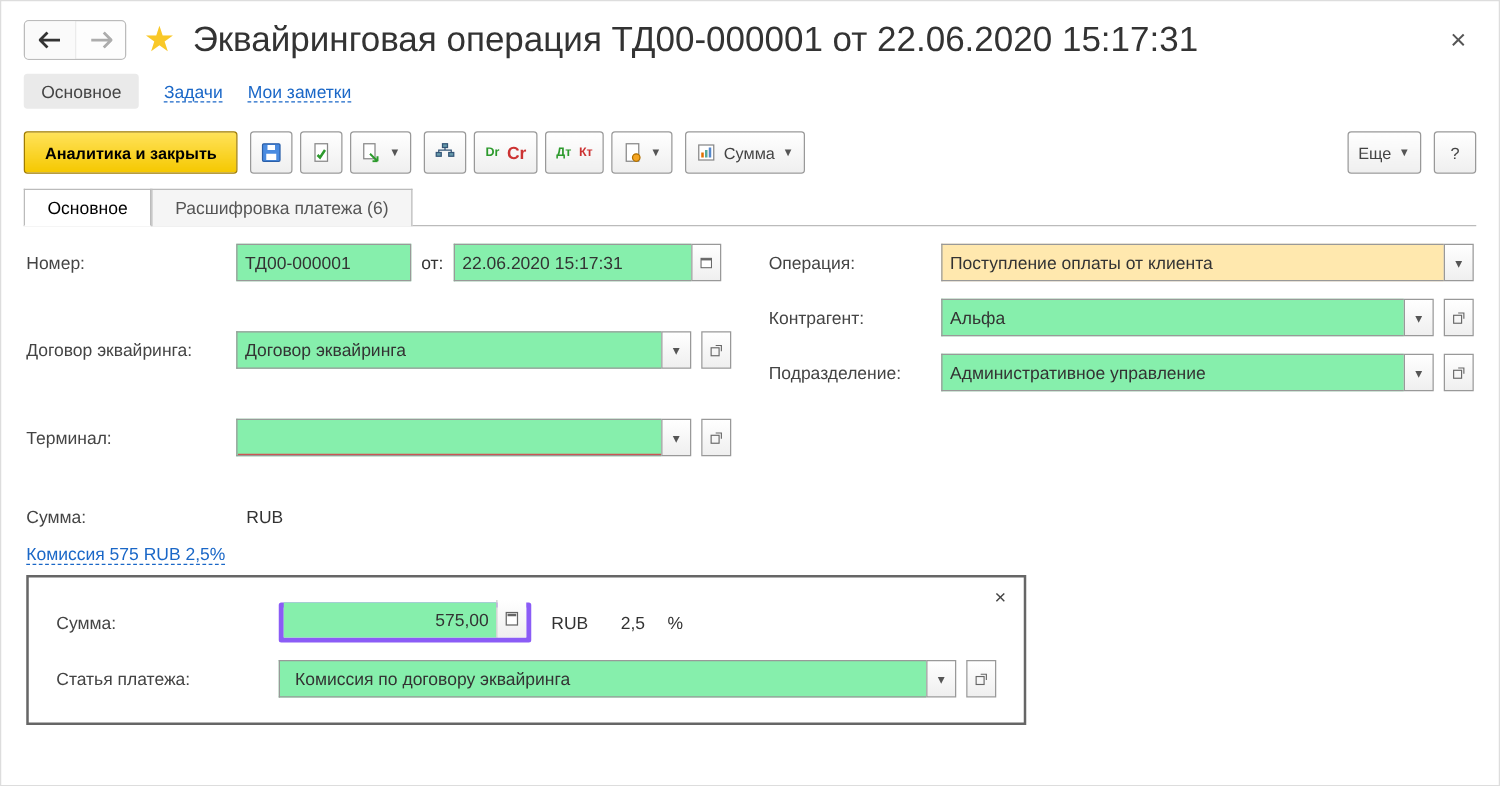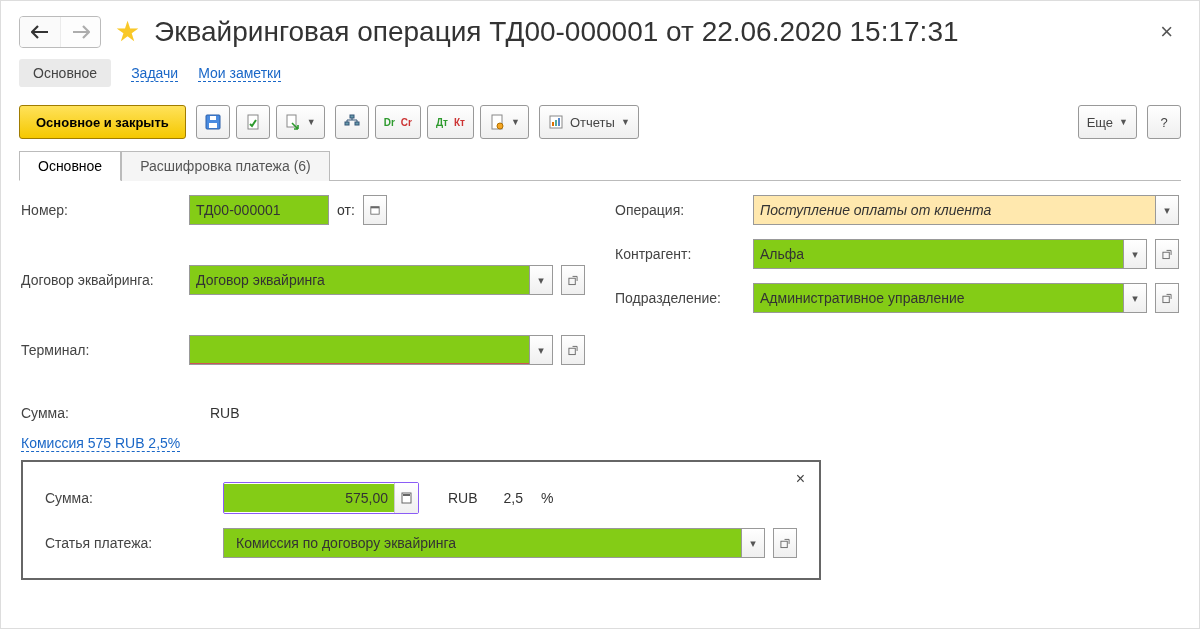--- a/index.html
+++ b/index.html
@@ -139,21 +139,21 @@
   .col { flex: 1; display: flex; flex-direction: column; gap: 14px; }
   .col-left { position: relative; gap: 40px; }
   .row { display: flex; align-items: center; gap: 8px; }
   .lbl {
     width: 160px;
     color: #444;
   }
   .inp {
     height: 30px;
     border: 1px solid #999;
-    background: #84cc16;
+    background: #86efac;
     padding: 0 6px;
     font-size: 14px;
     color: #333;
   }
   .inp.redline { box-shadow: inset 0 -1px 0 #cc5555; }
   .inp.yellow { background: #ffe8ae; }
   .btn-small {
     width: 24px;
     height: 30px;
     border: 1px solid #999;
@@ -161,21 +161,21 @@
     display: inline-flex;
     align-items: center;
     justify-content: center;
     cursor: pointer;
     font-size: 11px;
     color: #555;
   }
   .combo { display: flex; }
   .combo .inp { border-right: none; }
   .combo .btn-small { border-left: 1px solid #999; }
-  .currency { margin-left: 21px; color: #333; }
+  .currency { margin-left: 8px; color: #333; }
 
   .link-small {
     color: #1a67c7;
     border-bottom: 1px dashed #1a67c7;
     cursor: pointer;
     display: inline-block;
   }
 
   .detail-box {
     border: 2px solid #666;
@@ -191,22 +191,22 @@
     position: absolute;
     top: 8px;
     right: 14px;
     font-size: 16px;
     cursor: pointer;
     color: #444;
   }
   .detail-box .lbl { width: 170px; }
   .detail-box .inp-wrap {
     display: flex;
-    align-items: center;
-    border: 1px solid #8b5cf6;
+    align-items: flex-end;
+    border: 4px solid #8b5cf6;
     border-radius: 2px;
     height: 32px;
   }
   .detail-box .inp-wrap .inp { border: none; height: 28px; text-align: right; }
   .detail-box .pct { margin-left: 18px; }
 
   svg { display: block; }
   .txt-right { text-align: right; }
 </style>
 </head>
@@ -232,21 +232,21 @@
     <span class="close-x">×</span>
   </div>
 
   <div class="subnav">
     <span class="pill">Основное</span>
     <span class="link">Задачи</span>
     <span class="link">Мои заметки</span>
   </div>
 
   <div class="toolbar">
-    <button class="tb-btn tb-yellow">Основное и закрыть</button>
+    <button class="tb-btn tb-yellow">Аналитика и закрыть</button>
 
     <div class="tb-group">
       <button class="tb-btn">
         <svg width="16" height="16" viewBox="0 0 16 16">
             <rect x="1" y="1" width="14" height="14" rx="1" fill="#4a8be0" stroke="#2b5fa8"></rect>
             <rect x="4" y="9" width="8" height="5" fill="#fff"></rect>
             <rect x="5" y="2" width="6" height="4" fill="#fff"></rect>
           </svg>
       </button>
       <button class="tb-btn">
@@ -268,21 +268,21 @@
       <button class="tb-btn">
         <svg width="16" height="16" viewBox="0 0 16 16">
             <rect x="6" y="1" width="4" height="3" fill="#69a" stroke="#357"></rect>
             <rect x="1" y="8" width="4" height="3" fill="#69a" stroke="#357"></rect>
             <rect x="11" y="8" width="4" height="3" fill="#69a" stroke="#357"></rect>
             <path d="M8 4 V6 M3 8 V6 H13 V8" stroke="#357" fill="none"></path>
           </svg>
       </button>
       <button class="tb-btn">
         <span style="color:#2d9a2d;font-weight:bold;font-size:10px">Dr</span>
-          <span style="color:#c33;font-weight:bold;font-size:10px">Cr</span>
+          <span style="color:#c33;font-weight:bold;font-size:14px">Cr</span>
       </button>
       <button class="tb-btn">
         <span style="color:#2d9a2d;font-weight:bold;font-size:10px">Дт</span>
           <span style="color:#c33;font-weight:bold;font-size:10px">Кт</span>
       </button>
       <button class="tb-btn">
         <svg width="16" height="16" viewBox="0 0 16 16">
             <rect x="3" y="1" width="10" height="14" fill="#fff" stroke="#888"></rect>
             <circle cx="11" cy="12" r="3" fill="#f5a623" stroke="#b07000"></circle>
           </svg>
@@ -290,21 +290,21 @@
       </button>
     </div>
 
     <button class="tb-btn">
       <svg width="16" height="16" viewBox="0 0 16 16">
           <rect x="2" y="2" width="12" height="12" fill="#fff" stroke="#888"></rect>
           <rect x="4" y="8" width="2" height="4" fill="#e07000"></rect>
           <rect x="7" y="6" width="2" height="6" fill="#5a9"></rect>
           <rect x="10" y="4" width="2" height="8" fill="#58c"></rect>
         </svg>
-      <span>Отчеты</span>
+      <span>Сумма</span>
       <span class="caret">▼</span>
     </button>
 
     <div class="tb-spacer"></div>
 
     <button class="tb-btn">
       <span>Еще</span>
       <span class="caret">▼</span>
     </button>
     <button class="tb-btn">?</button>
@@ -318,20 +318,21 @@
   <div class="form-area">
 
     <div class="columns">
 
       <div class="col col-left">
         <div class="row">
           <span class="lbl">Номер:</span>
           <input class="inp" style="width: 140px;" value="ТД00-000001">
           <span>от:</span>
           <div class="combo">
+            <input class="inp" style="width: 190px;" value="22.06.2020 15:17:31">
             <button class="btn-small">
               <svg width="12" height="12" viewBox="0 0 12 12">
                   <rect x="1" y="2" width="10" height="9" fill="#fff" stroke="#666"></rect>
                   <rect x="1" y="2" width="10" height="2" fill="#666"></rect>
                 </svg>
             </button>
           </div>
         </div>
 
         <div class="row">
@@ -365,21 +366,21 @@
         <div class="row">
           <span class="lbl">Сумма:</span>
           <span class="currency">RUB</span>
         </div>
       </div>
 
       <div class="col">
         <div class="row">
           <span class="lbl" style="width:130px">Операция:</span>
           <div class="combo" style="flex:1">
-            <input class="inp yellow" style="flex: 1 1 0%; font-style: italic;" value="Поступление оплаты от клиента">
+            <input class="inp yellow" style="flex: 1 1 0%;" value="Поступление оплаты от клиента">
             <button class="btn-small">▾</button>
           </div>
         </div>
 
         <div class="row">
           <span class="lbl" style="width:130px">Контрагент:</span>
           <div class="combo" style="flex:1">
             <input class="inp" style="flex: 1 1 0%;" value="Альфа">
             <button class="btn-small">▾</button>
           </div>

